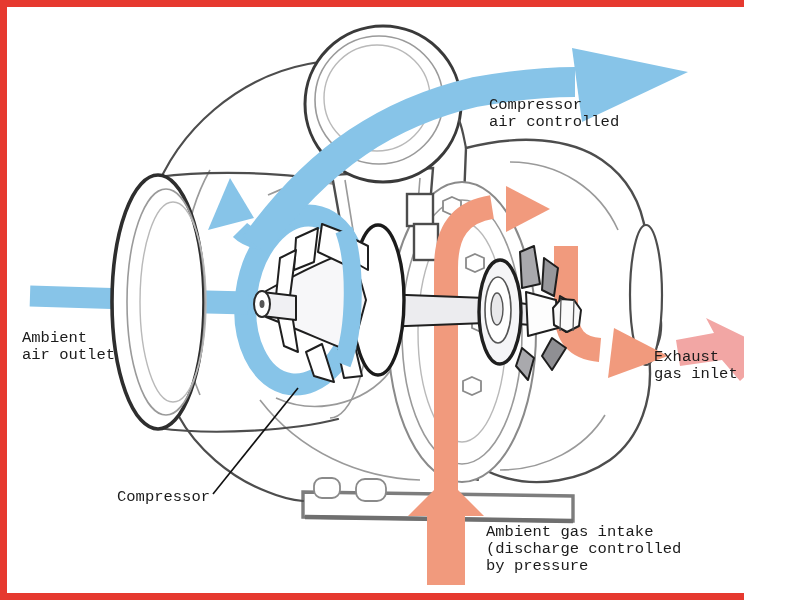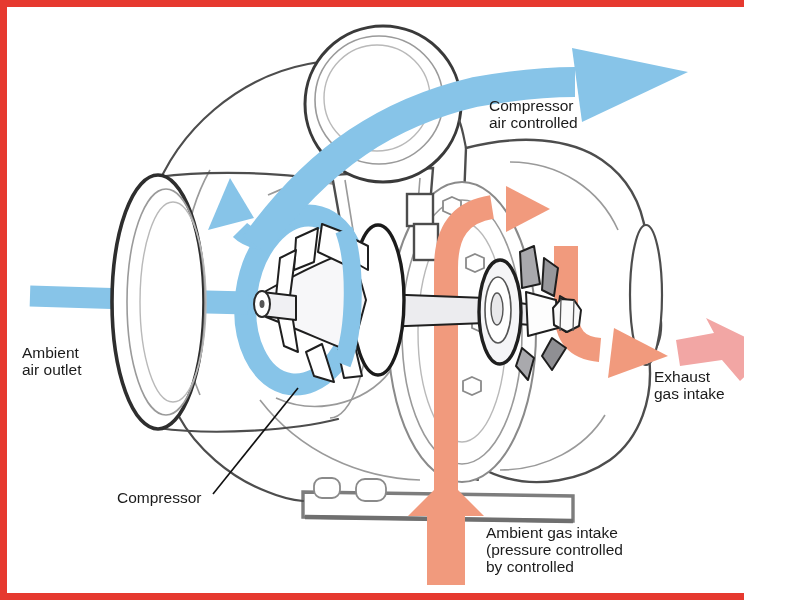--- a/index.html
+++ b/index.html
@@ -1,17 +1,17 @@
 <!DOCTYPE html>
 <html><head>
 <meta charset="utf-8">
 <style>
   html,body{margin:0;padding:0;background:#fff;}
   .canvas{position:relative;width:744px;height:600px;background:#fff;overflow:hidden;
-          font-family:Liberation Sans, sans-serif;}
+          font-family:Liberation Mono, monospace;}
   .canvas svg{position:absolute;left:0;top:0;}
   .lbl{position:absolute;font-size:15.5px;line-height:17px;font-weight:400;color:#1b1b1b;white-space:nowrap;}
   
   .ln  {stroke:#4d4d4d;stroke-width:2.2;fill:none;stroke-linecap:round;}
   .lnf {stroke:#4d4d4d;stroke-width:2.4;fill:#ffffff;}
   .lnb {stroke:#2e2e2e;stroke-width:3.6;fill:#ffffff;}
   .lnl {stroke:#9a9a9a;stroke-width:1.6;fill:none;}
   .lnxl{stroke:#b9b9b9;stroke-width:1.4;fill:none;}
   .mech{stroke:#1f1f1f;stroke-width:2;stroke-linejoin:round;}
   .plate{stroke:#7d7d7d;stroke-width:3.4;fill:#ffffff;}
@@ -175,29 +175,29 @@
 
   <path d="M 213,494 L 298,388" stroke="#111111" stroke-width="1.6" fill="none"></path>
 
   <rect x="0" y="0" width="800" height="600" fill="none" stroke-width="14" stroke="#E6392F"></rect>
 </svg>
 
   <div class="lbl" style="left:489px;top:97px;">
     <div>Compressor</div>
     <div>air controlled</div>
   </div>
-  <div class="lbl" style="left:22px;top:344px;">
+  <div class="lbl" style="left:22px;top:330px;">
     <div>Ambient</div>
     <div>air outlet</div>
   </div>
-  <div class="lbl" style="left:654px;top:368px;">
+  <div class="lbl" style="left:654px;top:349px;">
     <div>Exhaust</div>
-    <div>gas intake</div>
+    <div>gas inlet</div>
   </div>
   <div class="lbl" style="left:117px;top:489px;">
     <div>Compressor</div>
   </div>
   <div class="lbl" style="left:486px;top:524px;">
     <div>Ambient gas intake</div>
-    <div>(pressure controlled</div>
-    <div>by controlled</div>
+    <div>(discharge controlled</div>
+    <div>by pressure</div>
   </div>
 </div>
 
 </body></html>

